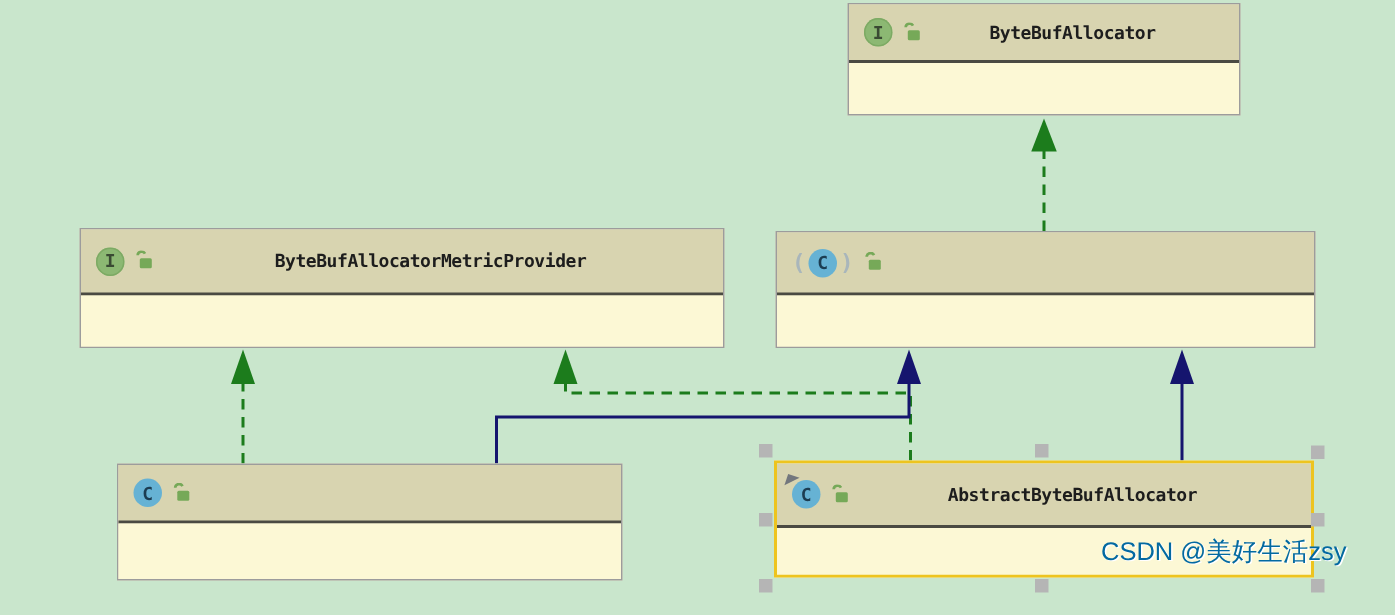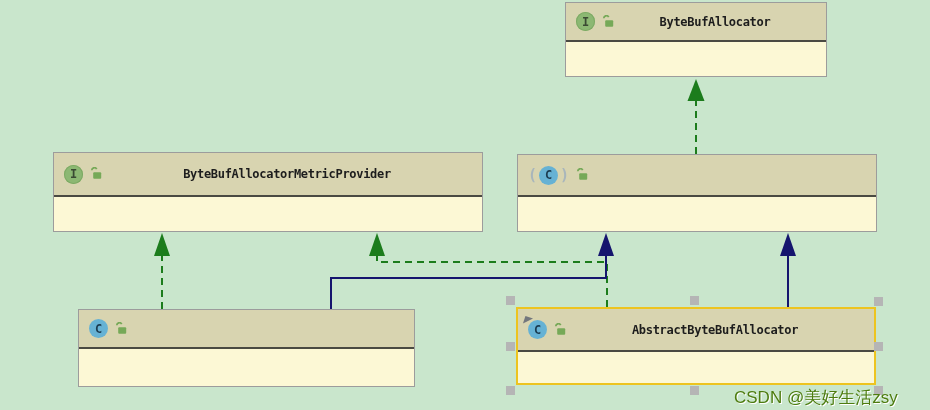--- a/index.html
+++ b/index.html
@@ -56,23 +56,23 @@
   }
   .lock-icon{display:inline-flex;margin-left:2px;}
   
   .handle{
     position:absolute;width:9px;height:9px;background:#b5b5b5;
   }
   
   #edges{position:absolute;left:0;top:0;pointer-events:none;}
   
   .watermark{
-    position:absolute;left:734px;top:386px;
+    position:absolute;left:734px;top:356px;
     font-family:"Liberation Sans",sans-serif;
-    font-size:17px;color:#4d7c0f;
+    font-size:17px;color:#0369a1;
     text-shadow:1px 1px 0 #ffffff;
     white-space:nowrap;
   }
   
   .n0{left:565px;top:2px;width:262px;height:75px;}   .n0 .node-header{height:39px;}
   .n1{left:53px;top:152px;width:430px;height:80px;}  .n1 .node-header{height:44px;}
   .n2{left:517px;top:154px;width:360px;height:78px;} .n2 .node-header{height:42px;}
   .n3{left:78px;top:309px;width:337px;height:78px;}  .n3 .node-header{height:39px;}
   .n4{left:516px;top:307px;width:360px;height:78px;} .n4 .node-header{height:43px;}
 </style>

